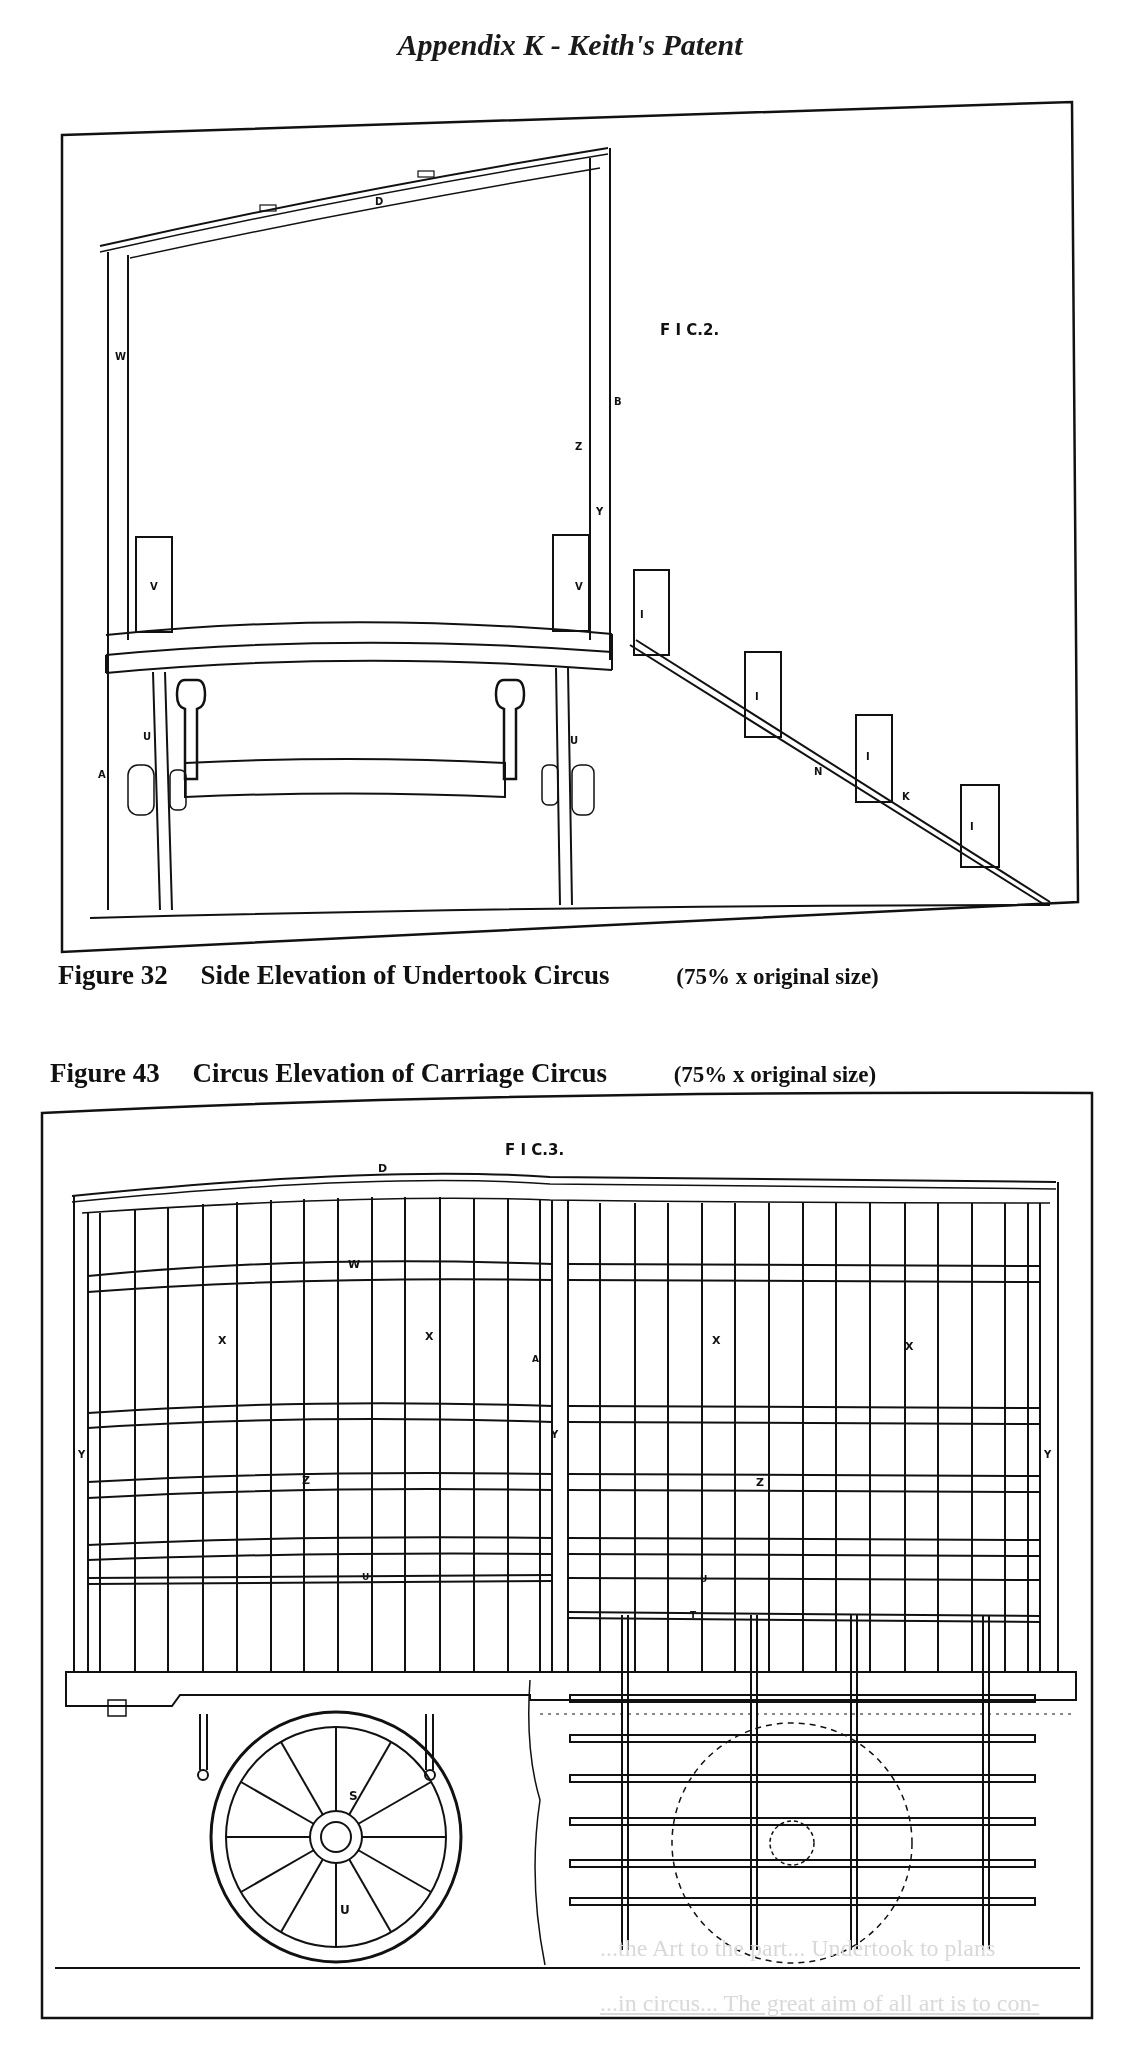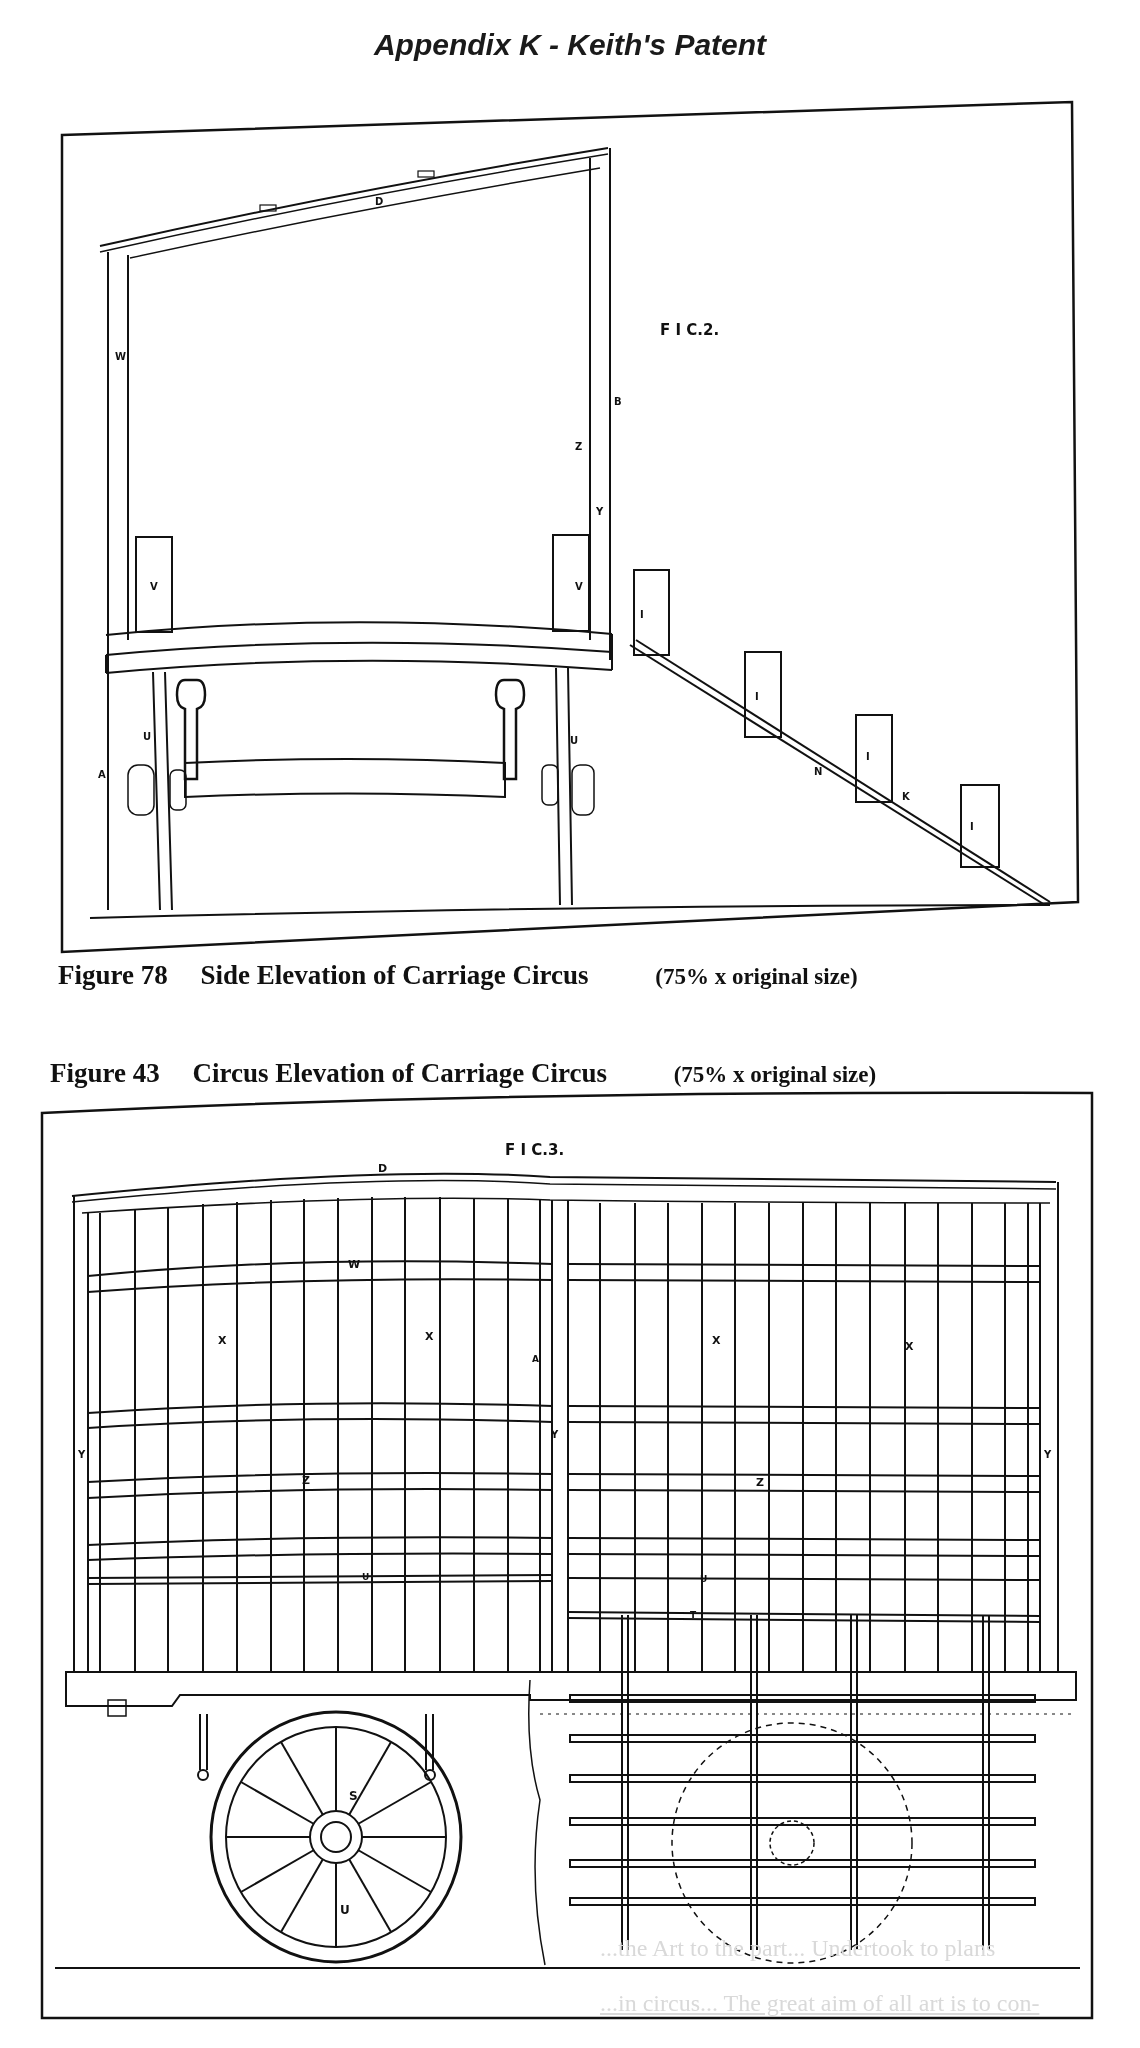--- a/index.html
+++ b/index.html
@@ -1,17 +1,17 @@
 <!DOCTYPE html>
 <html><head>
 <meta charset="utf-8">
 <style>
   html, body { margin: 0; padding: 0; background: #ffffff; }
   body { width: 1140px; height: 2048px; position: relative; overflow: hidden; font-family: "Liberation Serif", serif; color: #111; }
-  .header { position: absolute; left: 0; top: 28px; width: 1140px; text-align: center; font-family: Liberation Sans, sans-serif; font-style: italic; font-weight: bold; font-size: 30px; color: #1a1a1a; }
+  .header { position: absolute; left: 0; top: 28px; width: 1140px; text-align: center; font-family: Liberation Serif, serif; font-style: italic; font-weight: bold; font-size: 30px; color: #1a1a1a; }
   .caption { position: absolute; font-family: "Liberation Serif", serif; font-weight: bold; font-size: 27px; color: #111; white-space: nowrap; }
   .caption .num { margin-right: 26px; }
   .caption .scale { font-weight: bold; font-size: 23px; margin-left: 60px; }
   .fig { position: absolute; left: 0; top: 0; }
   svg text { font-family: "DejaVu Sans", sans-serif; font-weight: bold; fill: #111; }
   .ghost { position: absolute; color: #d9d9d9; font-family: "Liberation Serif", serif; font-size: 24px; white-space: nowrap; }
 </style>
 </head>
 <body>
 
@@ -78,22 +78,22 @@
   <text x="98" y="778" font-size="10">A</text>
   <text x="640" y="618" font-size="10">I</text>
   <text x="755" y="700" font-size="10">I</text>
   <text x="866" y="760" font-size="10">I</text>
   <text x="970" y="830" font-size="10">I</text>
   <text x="814" y="775" font-size="10">N</text>
   <text x="902" y="800" font-size="10">K</text>
 </svg>
 
 <div class="caption" style="left:58px; top:960px;">
-  <span class="num">Figure 78</span>
-  <span>Side Elevation of Carriage Circus</span>
+  <span class="num">Figure 32</span>
+  <span>Side Elevation of Undertook Circus</span>
   <span class="scale">(75% x original size)</span>
 </div>
 
 <div class="caption" style="left:50px; top:1058px;">
   <span class="num">Figure 43</span>
   <span>Circus Elevation of Carriage Circus</span>
   <span class="scale">(75% x original size)</span>
 </div>
 
 <svg class="fig" width="1140" height="2048" viewBox="0 0 1140 2048" style="pointer-events:none">

